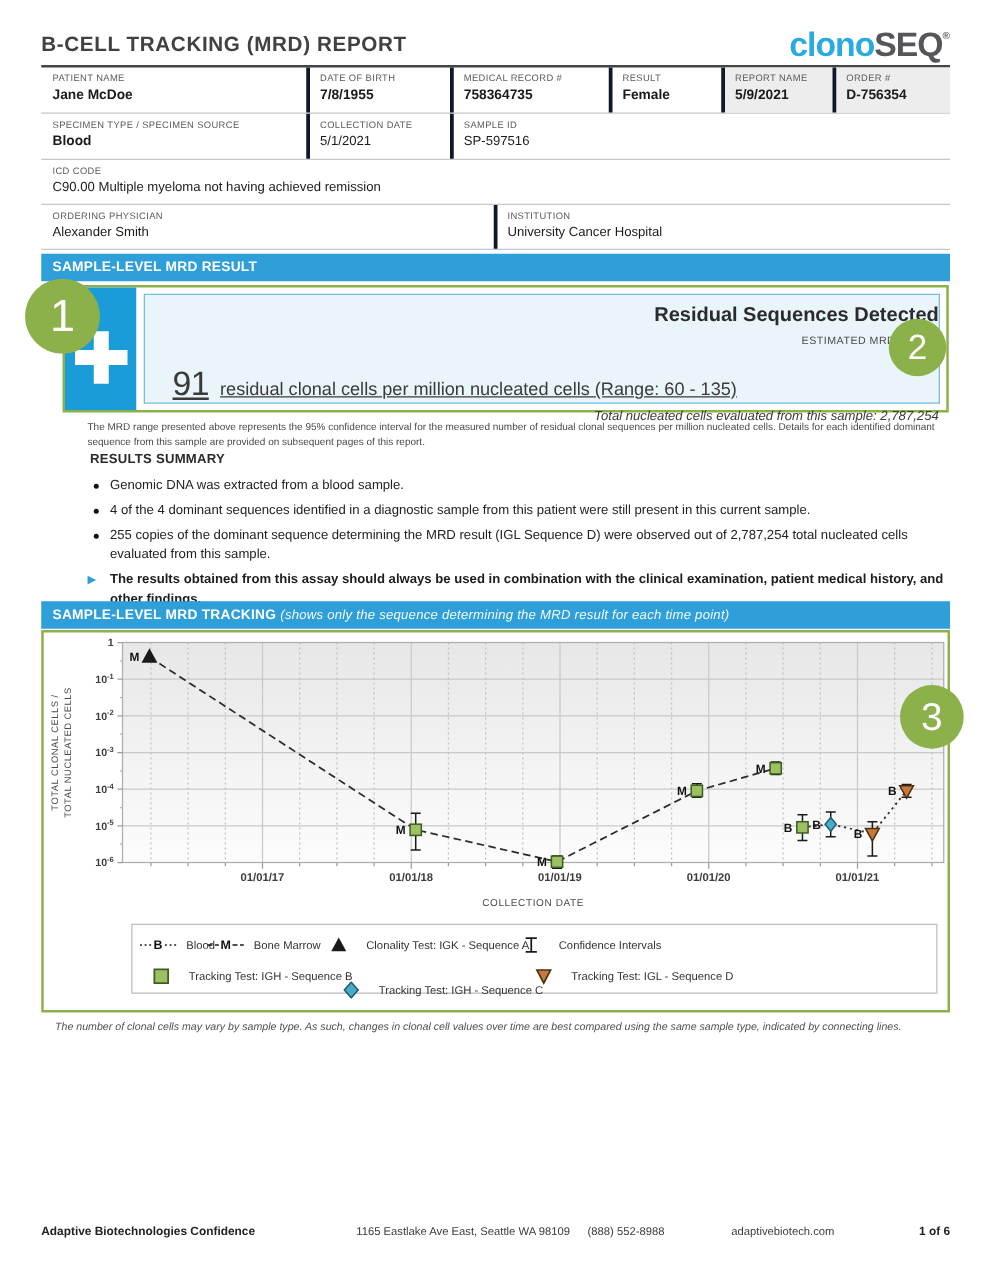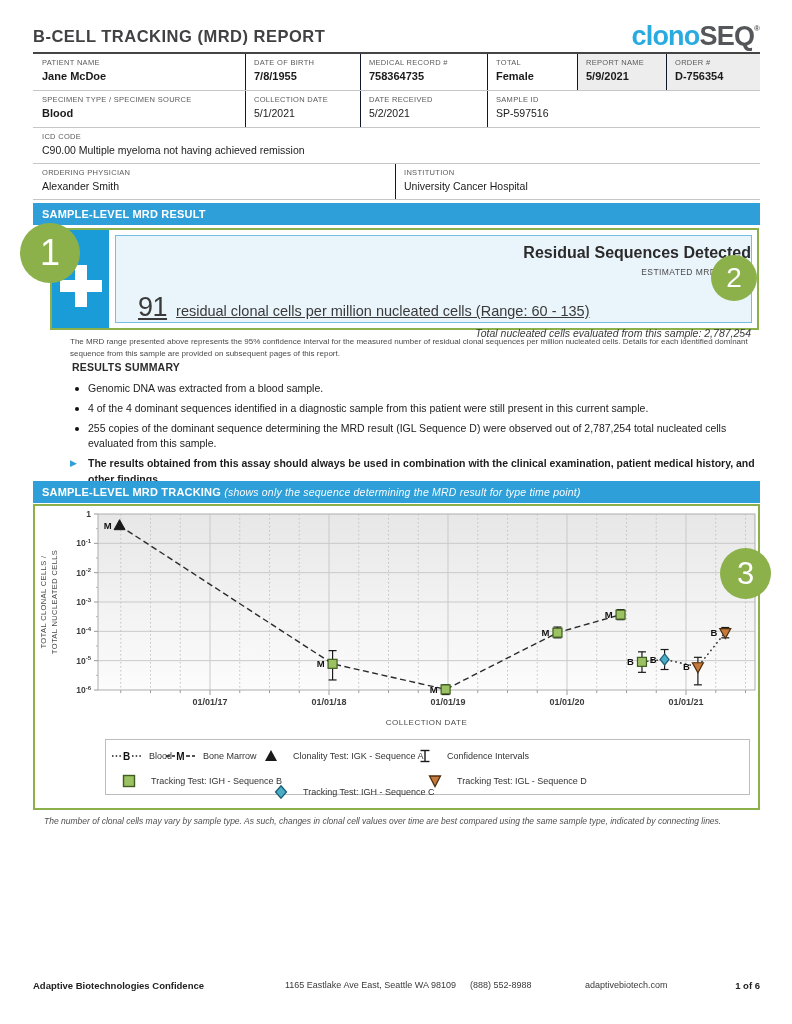--- a/index.html
+++ b/index.html
@@ -18,21 +18,21 @@
   .logo .seq { color:#55565A; }
   .logo sup { font-size:8px; color:#55565A; vertical-align:14px; letter-spacing:0; }
   
   .info-table { position:absolute; left:33px; top:52px; width:727px; border-top:2px solid #454545; }
   .itr { display:grid; border-bottom:1px solid #C6C6C6; }
   .itr-1 { grid-template-columns:212px 115px 127px 90px 89px 94px; height:37px; }
   .itr-2 { grid-template-columns:212px 115px 127px 273px; height:37px; }
   .itr-3 { grid-template-columns:1fr; height:36px; }
   .itr-4 { grid-template-columns:362px 365px; height:36px; }
   .cell { padding:4px 4px 0 8px; overflow:hidden; }
-  .cell + .cell { border-left:1px solid #0f172a; }
+  .cell + .cell { border-left:3px solid #0f172a; }
   .cell .lbl { font-size:7.5px; color:#5A5A5A; letter-spacing:.3px; }
   .cell .val { font-size:10.5px; color:#1B1B1B; margin-top:3px; white-space:nowrap; }
   .cell .val.b { font-weight:bold; font-size:11px; }
   .cell.gray { background:#EDEDED; }
   .itr-1 .cell:first-child, .itr-2 .cell:first-child,
   .itr-3 .cell, .itr-4 .cell:first-child { padding-left:9px; }
   
   .banner { position:absolute; left:33px; width:727px; height:22px; background:#2E9FD9;
     color:#fff; font-size:11px; font-weight:bold; line-height:22px; padding-left:9px; letter-spacing:.2px; }
   #banner-result { top:203px; }
@@ -106,44 +106,40 @@
       </div>
       <div class="cell">
         <div class="lbl">DATE OF BIRTH</div>
         <div class="val b">7/8/1955</div>
       </div>
       <div class="cell">
         <div class="lbl">MEDICAL RECORD #</div>
         <div class="val b">758364735</div>
       </div>
       <div class="cell">
-        <div class="lbl">TOTAL</div>
+        <div class="lbl">RESULT</div>
         <div class="val b">Female</div>
       </div>
       <div class="cell gray">
         <div class="lbl">REPORT NAME</div>
         <div class="val b">5/9/2021</div>
       </div>
       <div class="cell gray">
         <div class="lbl">ORDER #</div>
         <div class="val b">D-756354</div>
       </div>
     </div>
     <div class="itr itr-2">
       <div class="cell">
         <div class="lbl">SPECIMEN TYPE / SPECIMEN SOURCE</div>
         <div class="val b">Blood</div>
       </div>
       <div class="cell">
         <div class="lbl">COLLECTION DATE</div>
         <div class="val">5/1/2021</div>
-      </div>
-      <div class="cell">
-        <div class="lbl">DATE RECEIVED</div>
-        <div class="val">5/2/2021</div>
       </div>
       <div class="cell">
         <div class="lbl">SAMPLE ID</div>
         <div class="val">SP-597516</div>
       </div>
     </div>
     <div class="itr itr-3">
       <div class="cell">
         <div class="lbl">ICD CODE</div>
         <div class="val">C90.00 Multiple myeloma not having achieved remission</div>
@@ -195,21 +191,21 @@
       <li>255 copies of the dominant sequence determining the MRD result (IGL Sequence D) were observed out of 2,787,254 total nucleated cells evaluated from this sample.</li>
     </ul>
     <div class="emphasis">
       <span class="arrow">▶</span>
       <span class="etext">The results obtained from this assay should always be used in combination with the clinical examination, patient medical history, and other findings.</span>
     </div>
   </div>
 
   <div class="banner" id="banner-tracking">
     <span>SAMPLE-LEVEL MRD TRACKING</span>
-    <span class="note"> <span>(shows only the sequence determining the MRD result for type time point)</span></span>
+    <span class="note"> <span>(shows only the sequence determining the MRD result for each time point)</span></span>
   </div>
 
   <div class="chart-box">
     <div id="chart-svg-host">
         <svg class="plot" viewBox="0 0 727 306" width="727" height="306">
           <defs>
             <linearGradient id="plotbg" x1="0" y1="0" x2="0" y2="1">
               <stop offset="0%" stop-color="#E7E7E7"></stop>
               <stop offset="55%" stop-color="#F3F3F3"></stop>
               <stop offset="100%" stop-color="#FCFCFC"></stop>

